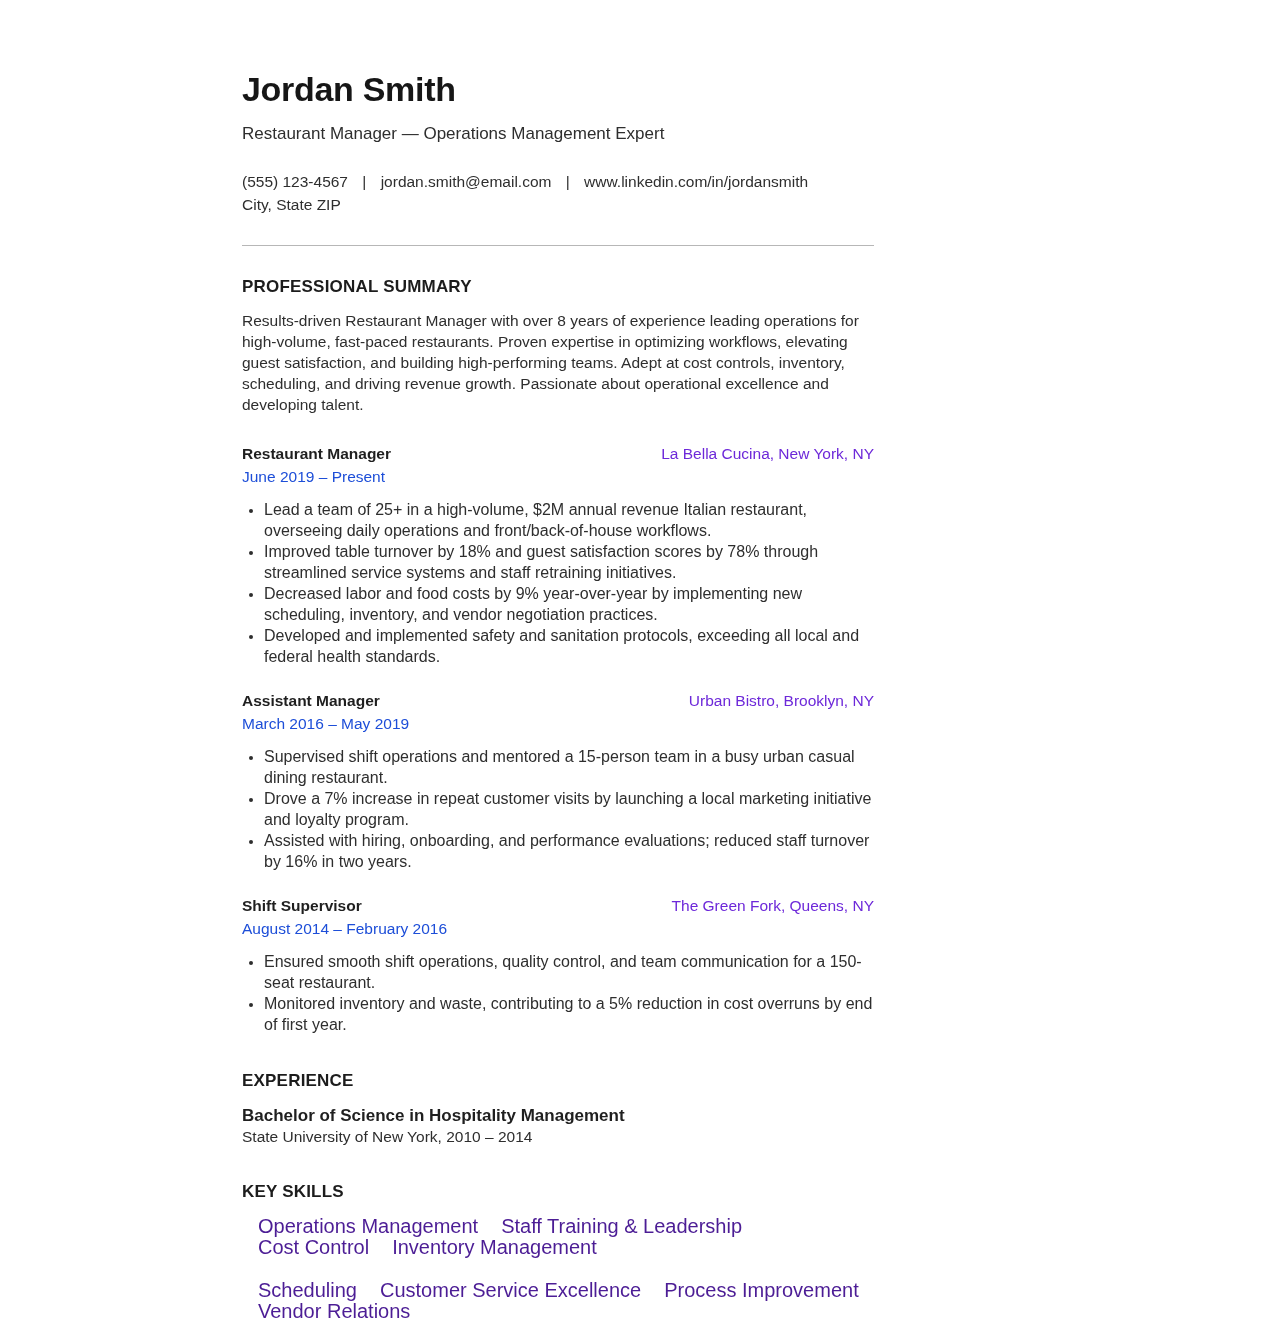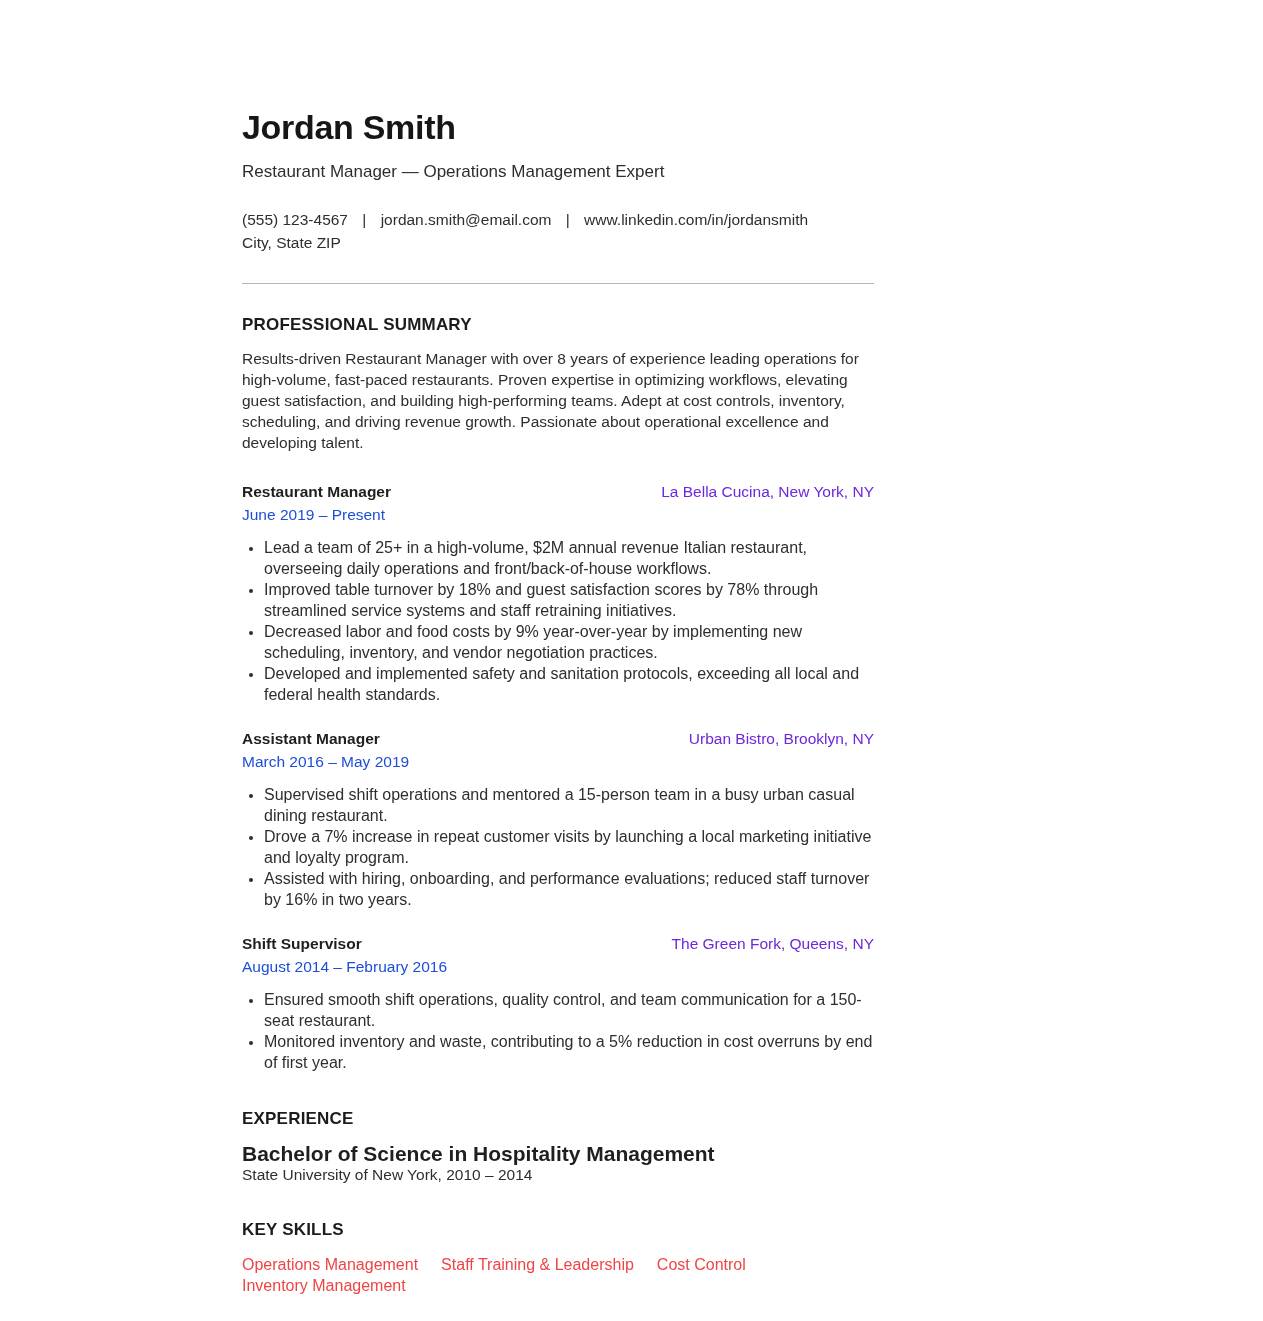--- a/index.html
+++ b/index.html
@@ -8,21 +8,21 @@
     width: 1263px;
     height: 1321px;
     background: #ffffff;
     font-family: "Liberation Sans", sans-serif;
     color: #303030;
     -webkit-font-smoothing: antialiased;
   }
   .page {
     width: 1116px;
     height: 1321px;
-    padding: 106px 242px 0 242px;
+    padding: 68px 242px 0 242px;
     overflow: hidden;
   }
   
   .name {
     margin: 0;
     font-size: 34px;
     line-height: 42px;
     font-weight: 700;
     color: #161616;
     letter-spacing: -0.3px;
@@ -91,40 +91,41 @@
     padding: 0 0 0 22px;
     font-size: 16px;
     line-height: 21px;
     color: #2e2e2e;
   }
   ul.bullets li { padding-left: 0; }
   ul.bullets li::marker { color: #2e2e2e; font-size: 13px; }
   .education-section { margin-top: 35px; }
   .degree {
     margin: 13px 0 0 0;
-    font-size: 21px;
+    font-size: 17px;
     line-height: 21px;
     font-weight: 700;
     color: #1f1f1f;
   }
   .school {
     margin: 0;
     font-size: 15.5px;
     line-height: 21px;
     color: #2e2e2e;
   }
   .skills-section { margin-top: 34px; }
   .skills-row {
     display: flex;
     flex-wrap: wrap;
     gap: 0 23px;
     margin-top: 22px;
-    font-size: 16px;
-    line-height: 21px;
-    color: #ef4444;
+    font-size: 20px;
+    line-height: 21px;
+    color: #4c1d95;
+    margin-left: 16px;
   }
   .skills-row.first { margin-top: 13px; }
 </style>
 </head>
 <body>
 
 <div class="page">
 
   <header>
     <h1 class="name">Jordan Smith</h1>

